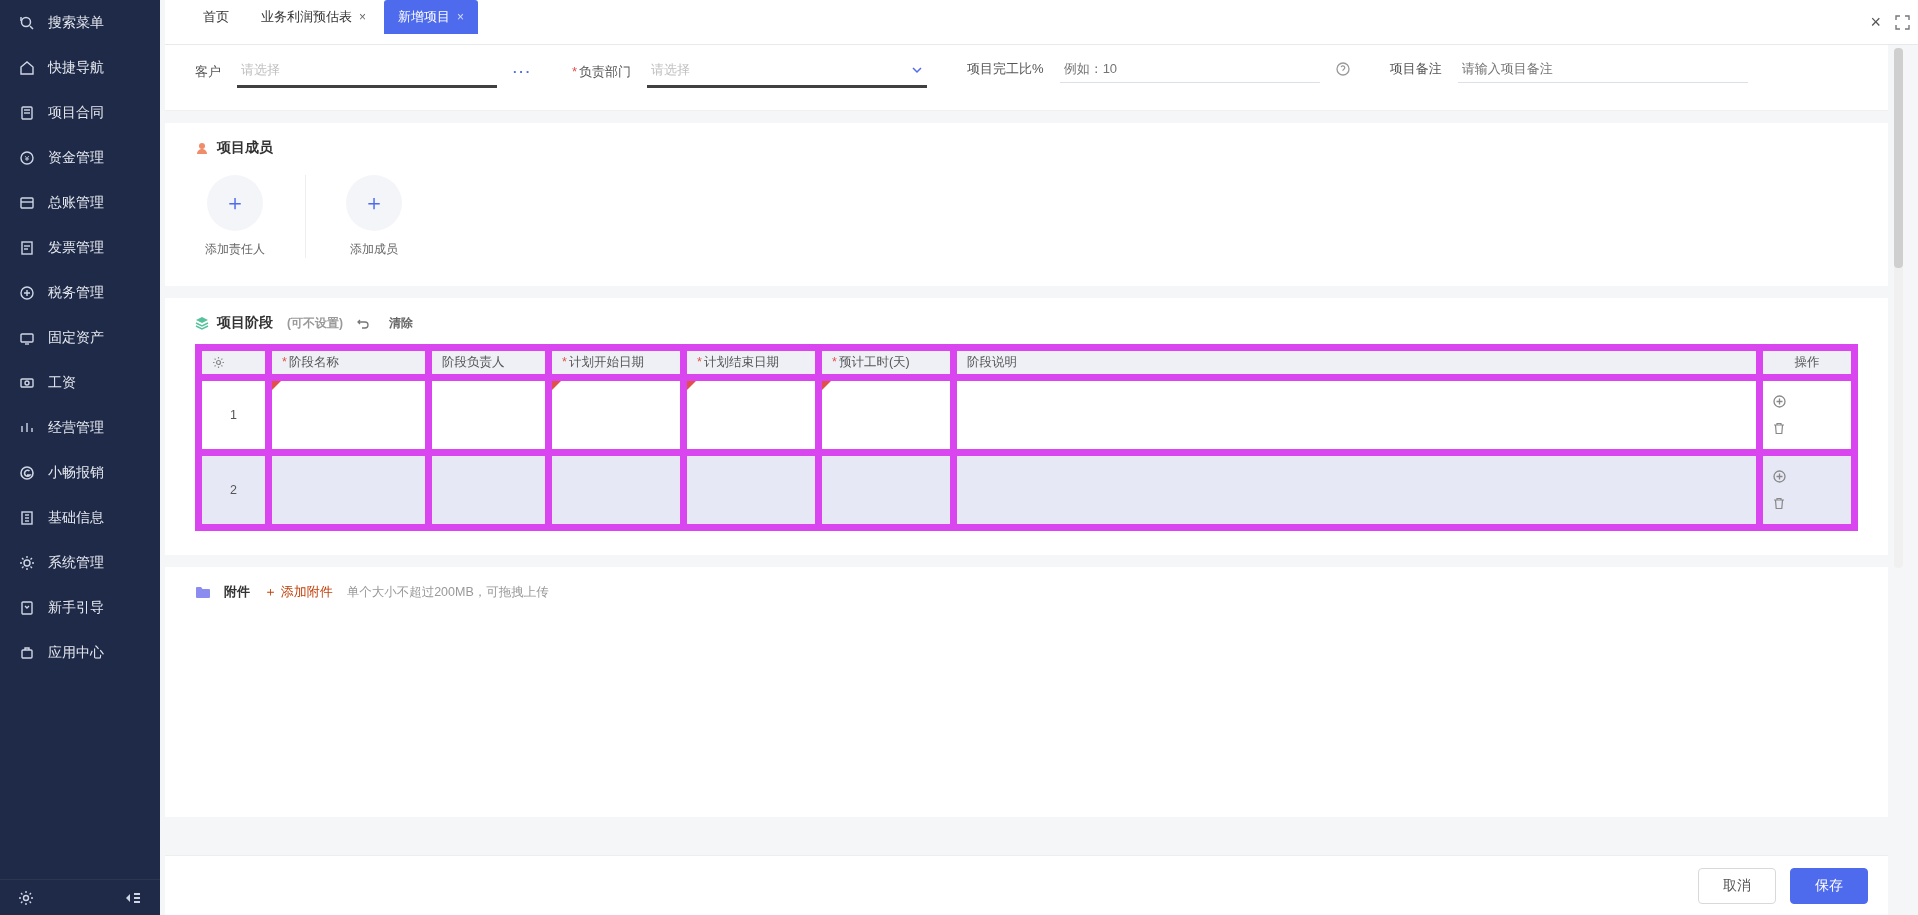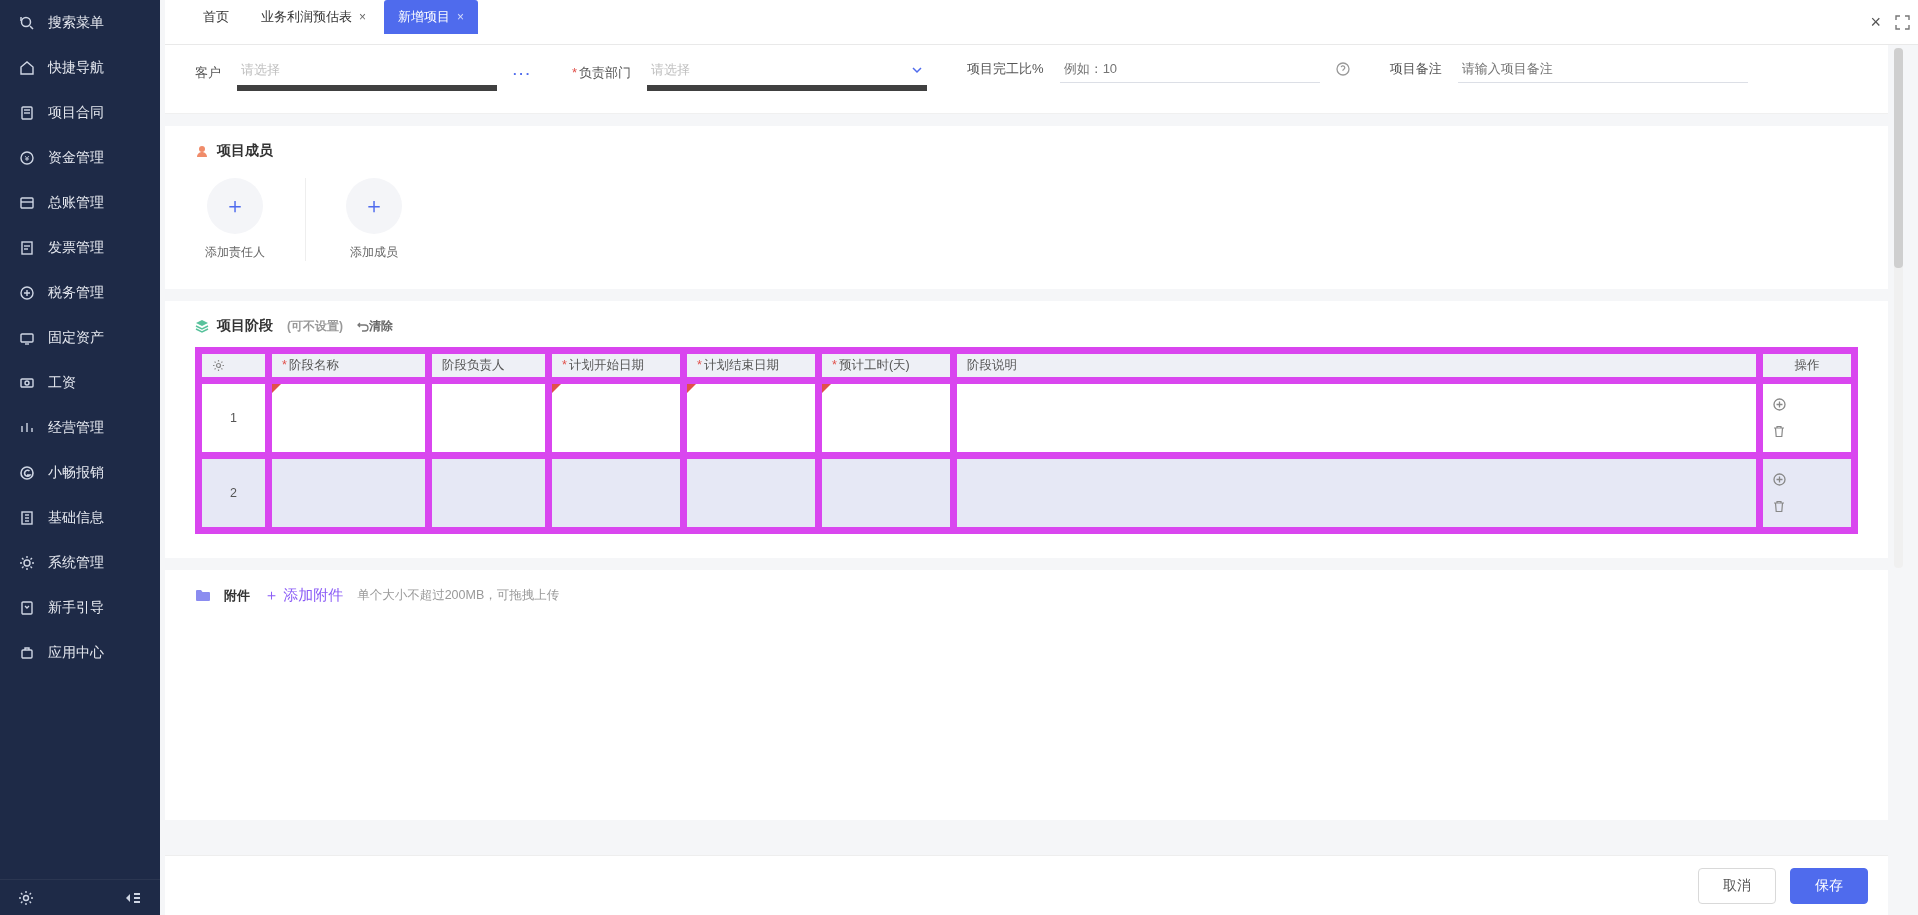--- a/index.html
+++ b/index.html
@@ -16,48 +16,48 @@
   .tab.active{background:#4f6bed;color:#fff}
   .tab .x{margin-left:7px;font-size:12px;color:inherit;opacity:.75}
   .top-right{position:absolute;right:8px;top:0;height:45px;display:flex;align-items:center;gap:14px;color:#666}
   
   .content{position:absolute;left:165px;right:30px;top:45px;bottom:70px;overflow:hidden}
   .form-row{background:#fff;padding:10px 30px 22px;display:flex;gap:40px;align-items:flex-start;border-bottom:1px solid #f0f0f0}
   .fld{display:flex;align-items:center;gap:16px;font-size:13px;color:#333}
   .fld .lbl{color:#555;white-space:nowrap}
   .req{color:#e1504a;margin-right:2px}
   .inp{border:none;border-bottom:1px solid #dcdfe6;padding:6px 4px;font-size:13px;outline:none;background:transparent;width:260px}
-  .sel{border:none;border-bottom:6px solid #404040;padding:6px 4px;font-size:13px;color:#bfbfbf;width:280px;display:flex;justify-content:space-between;align-items:center}
+  .sel{border:none;border-bottom:3px solid #404040;padding:6px 4px;font-size:13px;color:#bfbfbf;width:280px;display:flex;justify-content:space-between;align-items:center}
   .more{color:#4f6bed;font-weight:bold;letter-spacing:2px;cursor:pointer}
   
   .section{background:#fff;margin-top:12px;padding:16px 30px 24px}
   .sec-title{display:flex;align-items:center;gap:8px;font-size:14px;font-weight:600;color:#333;margin-bottom:12px}
   .sec-title .bullet{width:14px;height:14px;display:inline-block}
   .hint{font-size:12px;color:#999;font-weight:bold;margin-left:6px}
-  .clear{font-size:12px;color:#666;cursor:pointer;display:inline-flex;align-items:center;gap:0;margin-left:6px}
+  .clear{font-size:12px;color:#666;cursor:pointer;display:inline-flex;align-items:center;gap:20px;margin-left:6px}
   
   .members{display:flex;gap:40px;padding:6px 0 4px 10px}
   .add-card{display:flex;flex-direction:column;align-items:center;gap:10px;cursor:pointer}
   .add-circle{width:56px;height:56px;border-radius:50%;background:#f4f5f8;display:flex;align-items:center;justify-content:center;color:#4f6bed;font-size:22px}
   .add-card .cap{font-size:12px;color:#666}
   .members .divider{width:1px;background:#eee;align-self:stretch}
   
   table.stage{width:100%;border-collapse:collapse;font-size:12.5px}
   table.stage th,table.stage td{border:7px solid #d946ef;height:30px;padding:0 10px;text-align:left;color:#555}
   table.stage th{background:#eef0f6;font-weight:normal}
   table.stage td.idx{text-align:center;background:#fff;color:#555}
   tr.r2 td{background:#e6e8f5}
   tr.r2 td.idx{background:#e6e8f5}
   .corner{position:relative}
   .corner::before{content:"";position:absolute;left:0;top:0;border-top:9px solid #e1504a;border-right:9px solid transparent}
   .ops{width:90px;text-align:center!important}
   .op-ico{color:#888;margin:0 4px;cursor:pointer}
   
   .attach-row{display:flex;align-items:center;gap:14px;font-size:13px}
-  .add-link{color:#8b5cf6;cursor:pointer;font-size:15px}
+  .add-link{color:#c2410c;cursor:pointer;font-size:13px}
   .tip{color:#999;font-size:12.5px}
   
   .footer{position:absolute;left:165px;right:30px;bottom:0;height:60px;background:#fff;border-top:1px solid #eee;display:flex;justify-content:flex-end;align-items:center;gap:14px;padding-right:20px}
   .btn{height:36px;padding:0 24px;border-radius:4px;font-size:14px;cursor:pointer;display:inline-flex;align-items:center;justify-content:center}
   .btn-default{background:#fff;border:1px solid #d9d9d9;color:#555}
   .btn-primary{background:#4f6bed;border:1px solid #4f6bed;color:#fff}
   
   .vscroll{position:absolute;right:15px;top:48px;width:9px;height:520px;background:#f0f0f0;border-radius:4px}
   .vscroll .thumb{position:absolute;left:0;right:0;top:0;height:220px;background:#cfcfcf;border-radius:4px}
   svg{display:block}

